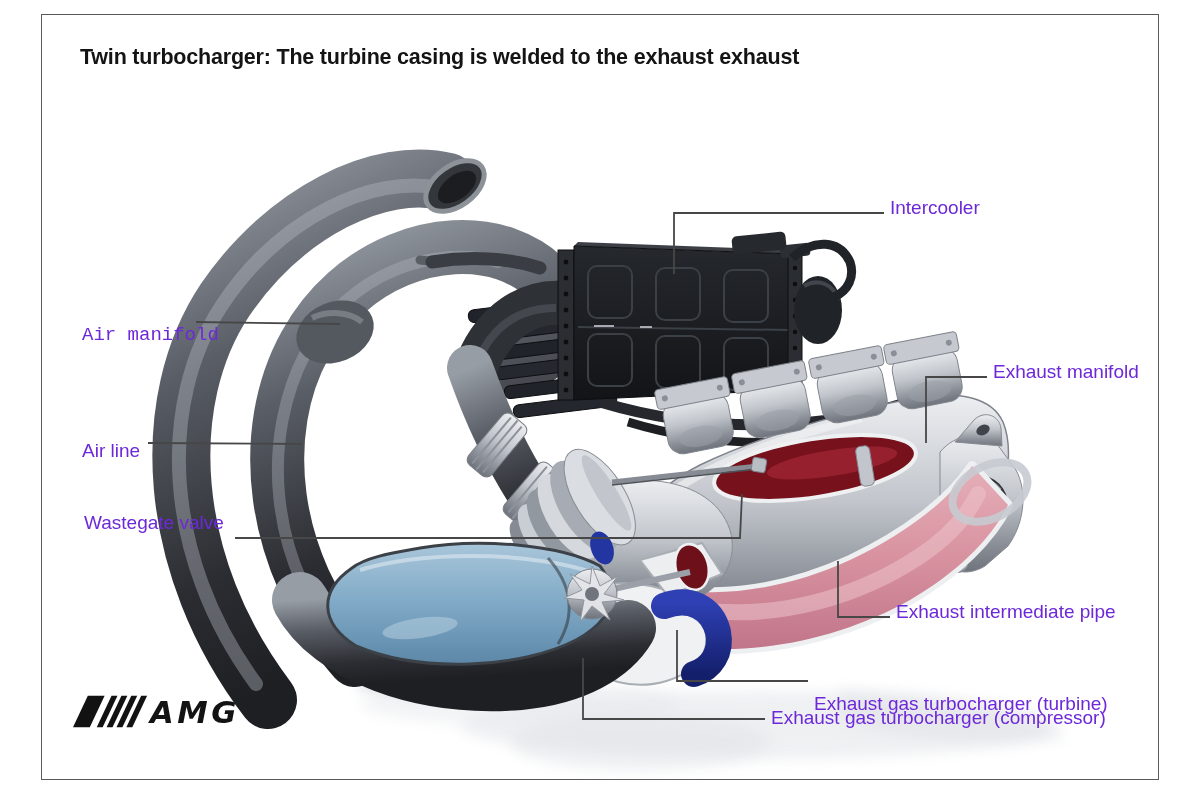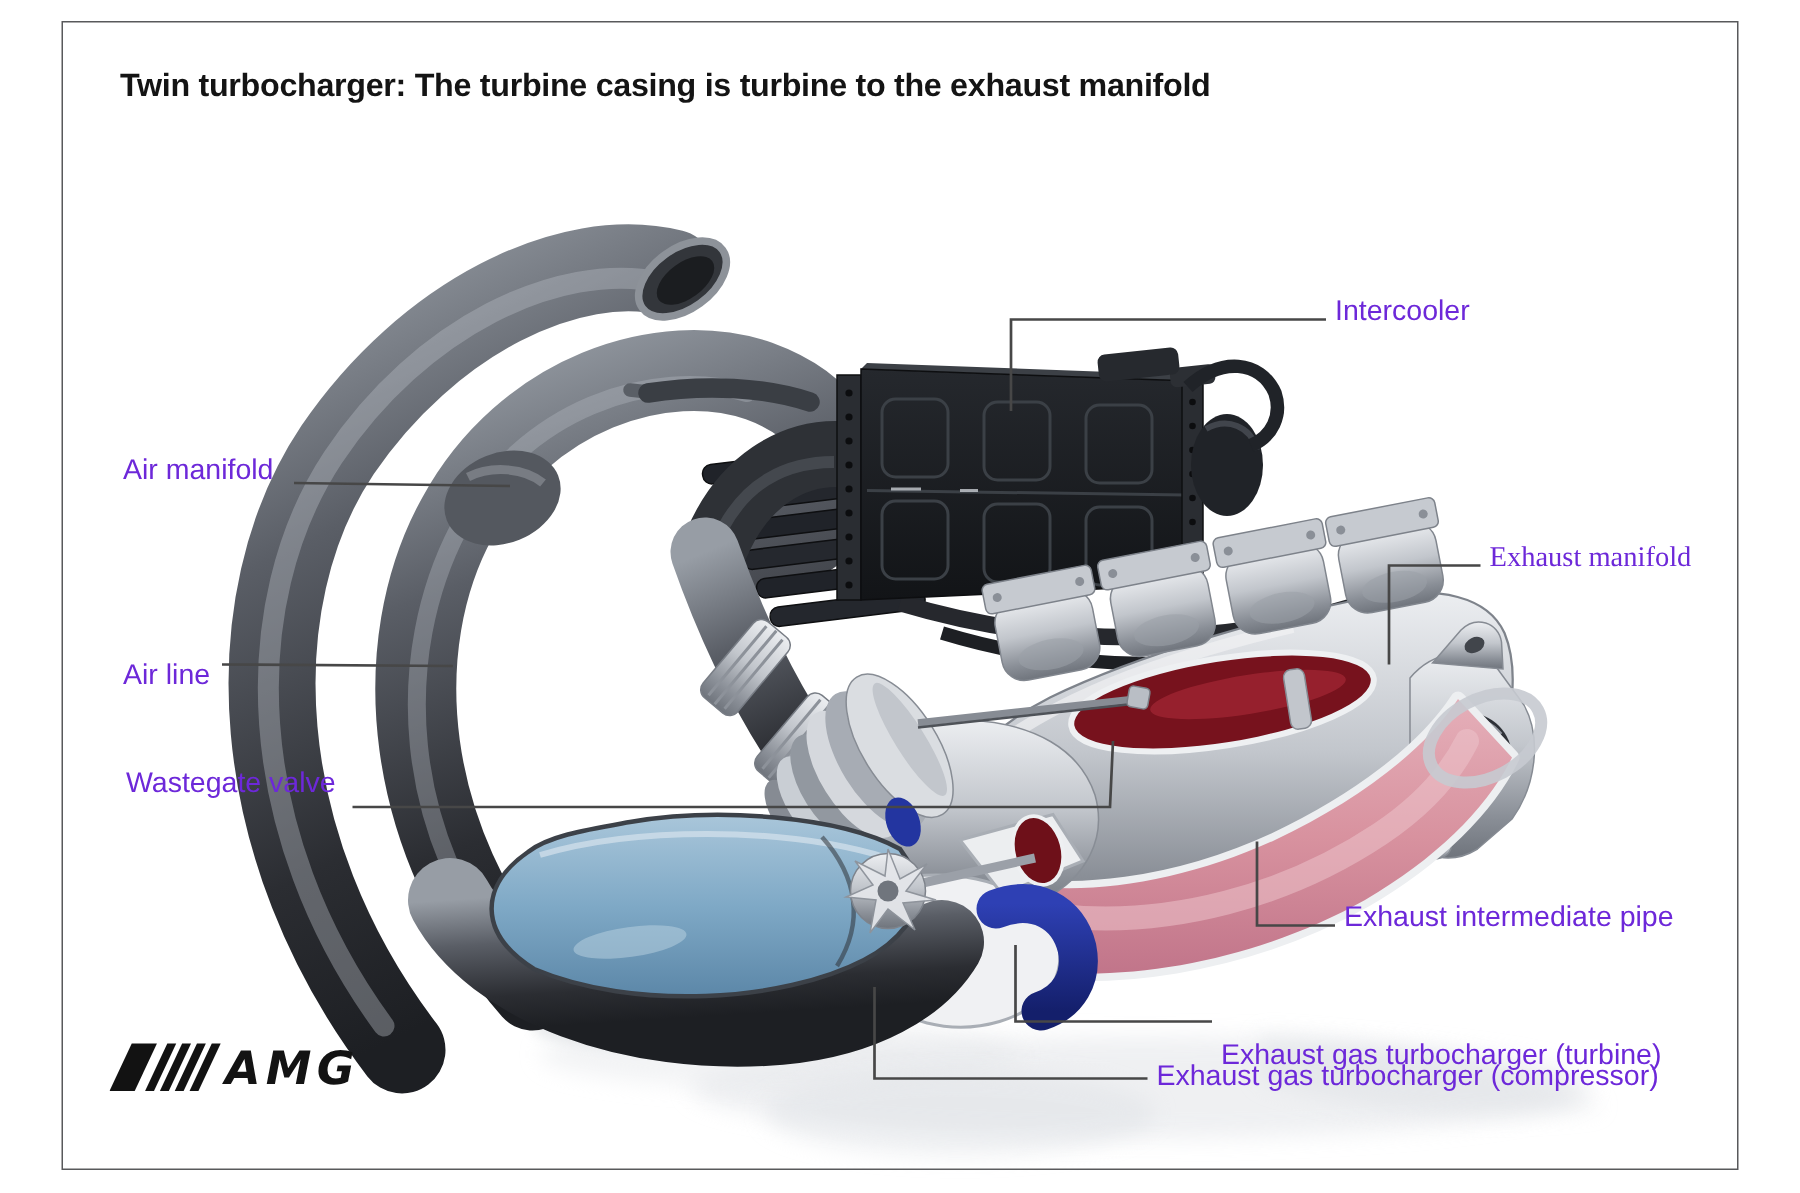--- a/index.html
+++ b/index.html
@@ -5,35 +5,35 @@
   html,body{margin:0;padding:0;background:#ffffff;}
   body{width:1200px;height:795px;position:relative;overflow:hidden;
        font-family:"Liberation Sans",sans-serif;color:#1a1a1a;}
   .frame{position:absolute;left:41px;top:14px;width:1118px;height:766px;
          border:1px solid #58595b;background:#ffffff;box-sizing:border-box;}
   .title{position:absolute;left:80px;top:45px;font-size:21.5px;font-weight:700;
          letter-spacing:-0.2px;color:#141414;white-space:nowrap;}
   .illustration{position:absolute;left:0;top:0;width:1200px;height:795px;}
   .lbl{position:absolute;font-size:19px;line-height:22px;color:#6d28d9;white-space:nowrap;}
   .lbl-intercooler{left:890px;top:197px;}
-  .lbl-air-manifold{left:82px;top:303px;}
-  .lbl-exhaust-manifold{left:993px;top:361px;font-family:Liberation Serif, serif;}
+  .lbl-air-manifold{left:82px;top:324px;font-family:Liberation Mono, monospace;}
+  .lbl-exhaust-manifold{left:993px;top:361px;}
   .lbl-air-line{left:82px;top:428px;margin-top:12px;}
   .lbl-wastegate{left:84px;top:512px;}
   .lbl-intermediate{left:896px;top:601px;}
   .lbl-turbine{left:814px;top:665px;margin-top:28px;}
   .lbl-compressor{left:771px;top:707px;}
   .amg{position:absolute;left:73px;top:695px;width:168px;height:33px;}
 </style>
 </head>
 <body>
 
 <div class="frame"></div>
 
-<div class="title">Twin turbocharger: The turbine casing is turbine to the exhaust manifold</div>
+<div class="title">Twin turbocharger: The turbine casing is welded to the exhaust exhaust</div>
 
 <svg class="illustration" viewBox="0 0 1200 795" xmlns="http://www.w3.org/2000/svg">
   <defs>
     <linearGradient id="gPipe" x1="0" y1="0" x2="0.25" y2="1">
       <stop offset="0" stop-color="#979da5"></stop>
         <stop offset="0.35" stop-color="#5a5e66"></stop>
       <stop offset="0.75" stop-color="#2b2d32"></stop>
         <stop offset="1" stop-color="#1d1f23"></stop>
     </linearGradient>
     <linearGradient id="gSilver" x1="0" y1="0" x2="0" y2="1">

